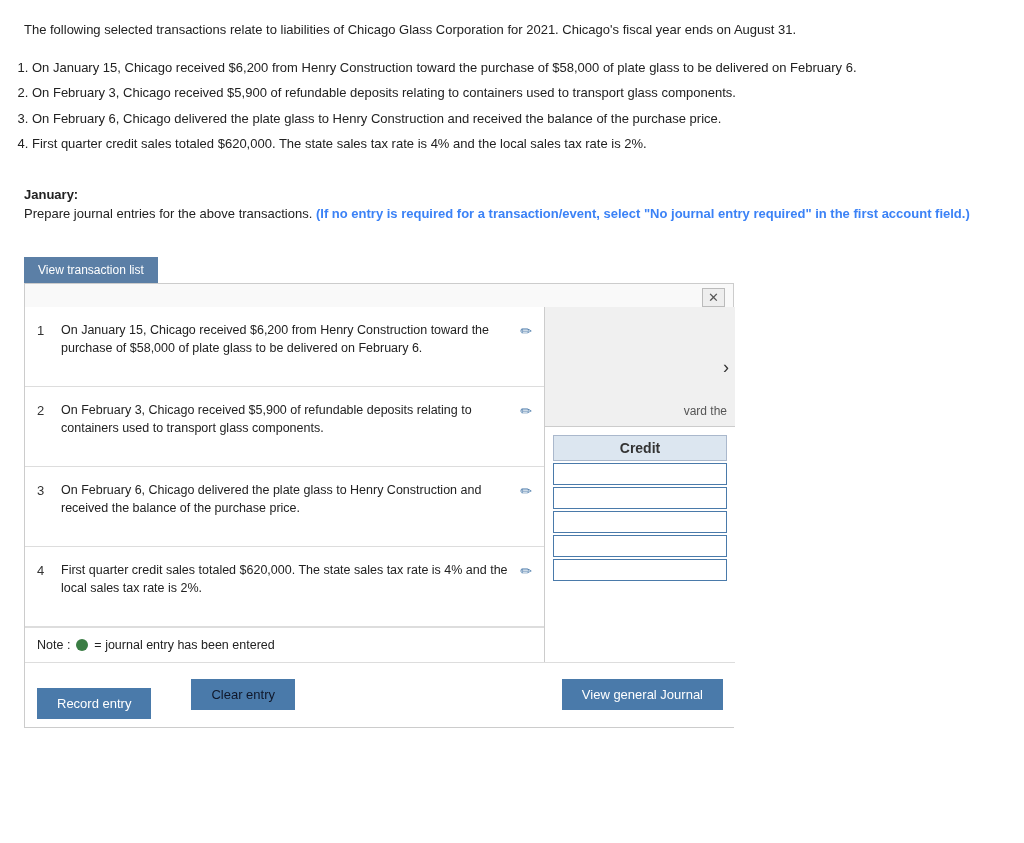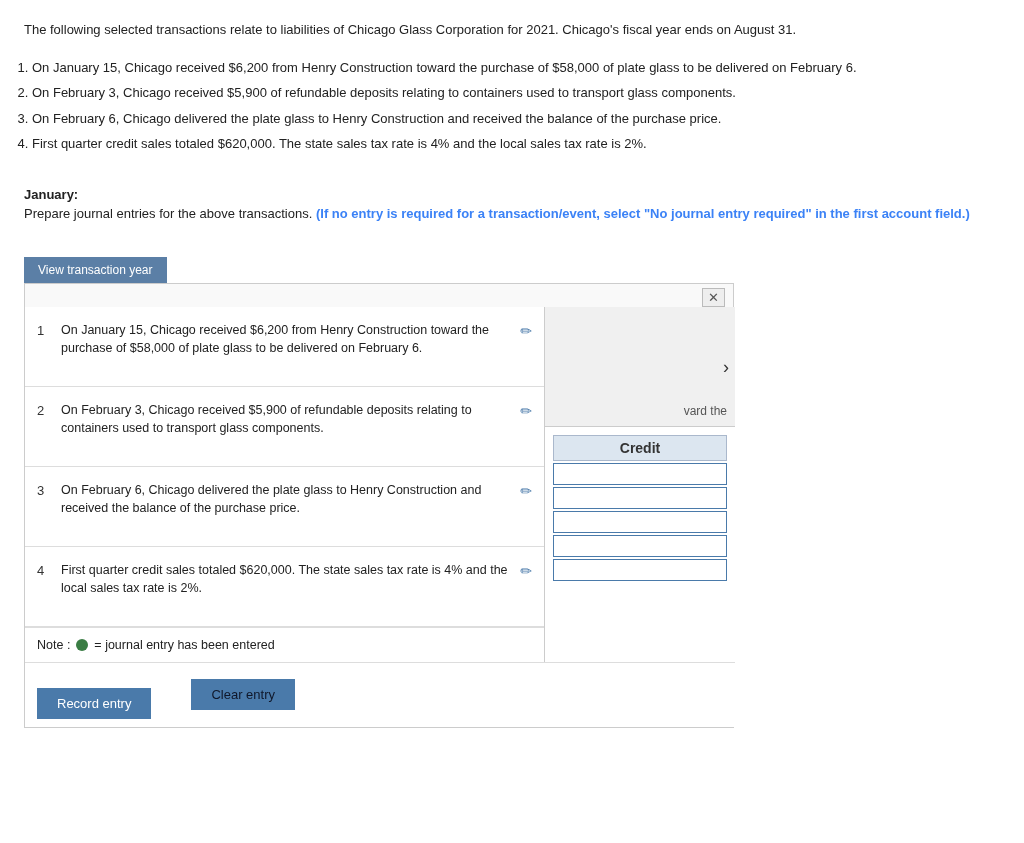--- a/index.html
+++ b/index.html
@@ -237,21 +237,21 @@
     <span class="required-label">January:</span><br>
     <span>Prepare journal entries for the above transactions.</span>
     <span class="highlight">(If no entry is required for a transaction/event, select "No journal entry required" in the first account field.)</span>
   </p>
 </div>
 
 <br>
 
 
 <div class="view-transaction-wrapper">
-  <button class="view-transaction-btn">View transaction year</button>
+  <button class="view-transaction-btn">View transaction list</button>
 </div>
 
 <br>
 
 
 <div class="transaction-panel">
 
   <div class="cross-icon-row">
     <span class="cross-icon">✕</span>
   </div>
@@ -307,17 +307,18 @@
         <input class="credit-input" type="text" value="" style="">
         <input class="credit-input" type="text" value="" style="">
       </div>
     </div>
   </div>
 
   <div class="full-bottom-row">
     <button class="btn-record">Record entry</button>
     <span style="display:inline-block; width: 20px;"></span>
     <button class="btn-clear">Clear entry</button>
+    <button class="btn-view-journal">View general Journal</button>
   </div>
 </div>
 
 
 
 
 </body></html>

